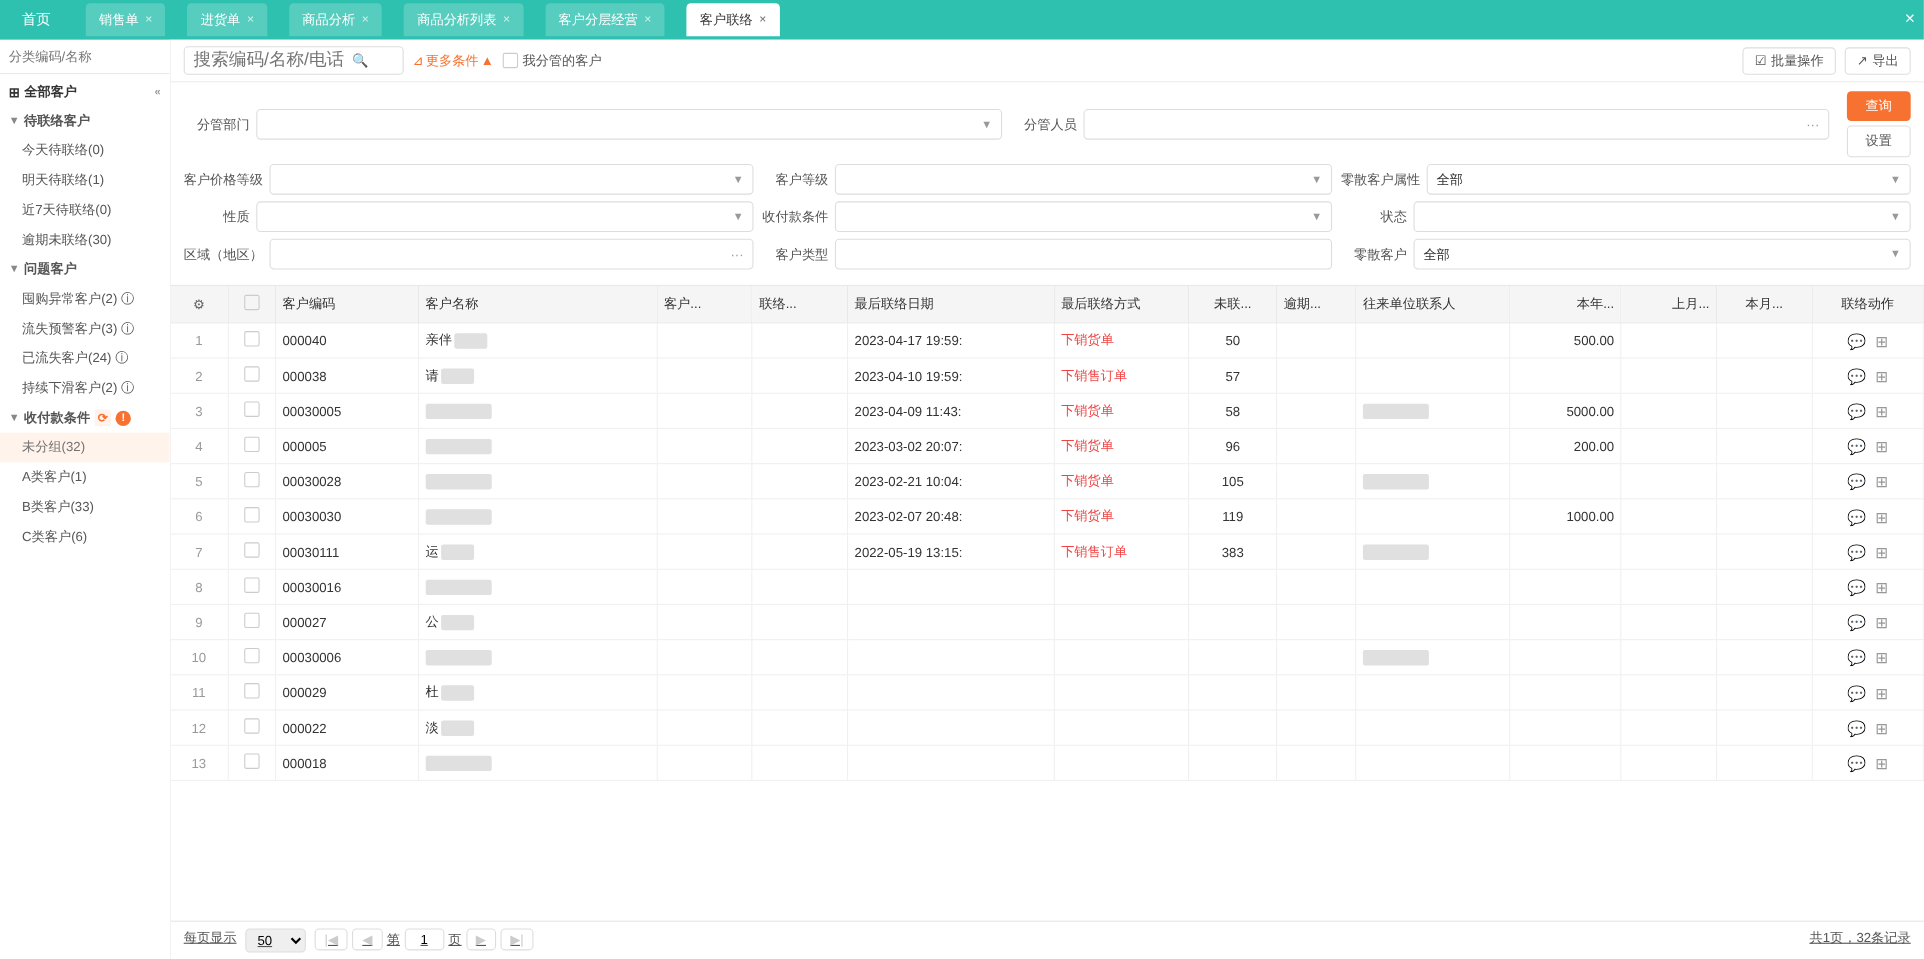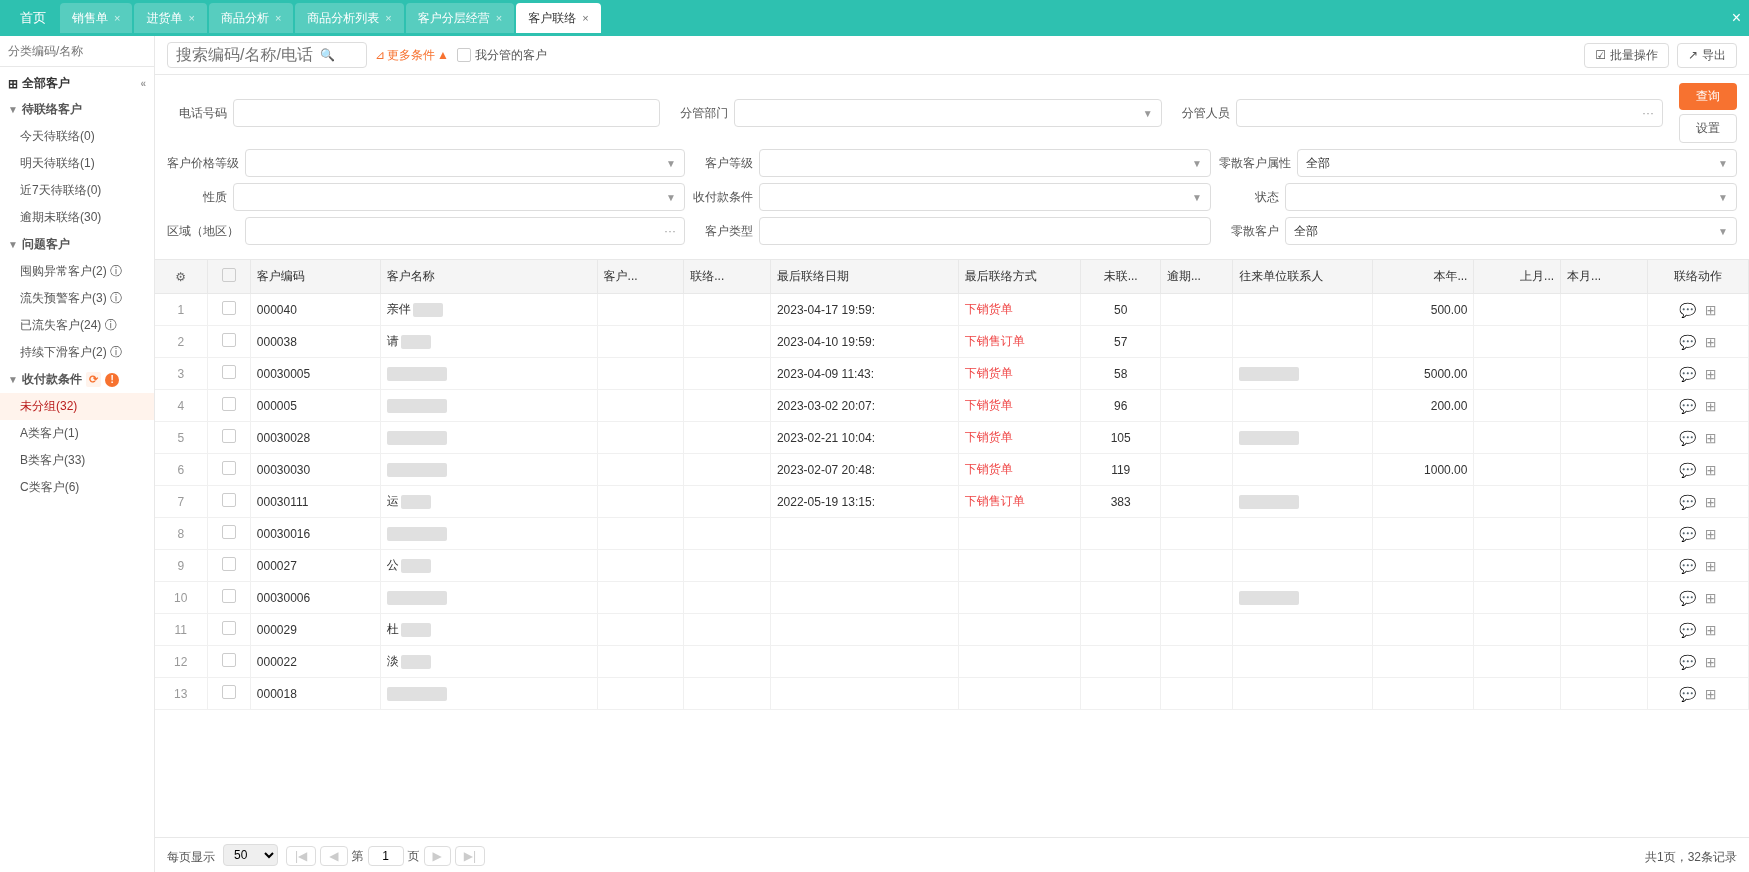--- a/index.html
+++ b/index.html
@@ -5,21 +5,21 @@
     * { box-sizing: border-box; margin: 0; padding: 0; font-family: 'Microsoft YaHei', Arial, sans-serif; font-size: 12px; }
     body { background: #f5f5f5; overflow: hidden; }
 
     
     .tab-bar {
       display: flex;
       align-items: center;
       background: #2ec1b0;
       height: 36px;
       padding: 0 8px;
-      gap: 2px;
+      gap: 20px;
     }
     .tab-item {
       display: flex;
       align-items: center;
       padding: 0 12px;
       height: 30px;
       background: rgba(255,255,255,0.2);
       color: #fff;
       border-radius: 4px 4px 0 0;
       cursor: pointer;
@@ -101,21 +101,21 @@
       color: #888;
     }
     .sidebar-item {
       padding: 5px 8px 5px 20px;
       color: #555;
       cursor: pointer;
       white-space: nowrap;
     }
     .sidebar-item.active {
       background: #fff3ec;
-      color: #b91c1c;
+      color: #737373;
     }
 
     
     .content-area {
       flex: 1;
       display: flex;
       flex-direction: column;
       overflow: hidden;
     }
 
@@ -287,36 +287,37 @@
     .col-name { width: 150px; }
     .col-type { width: 60px; }
     .col-contact { width: 60px; }
     .col-date { width: 130px; }
     .col-method { width: 80px; }
     .col-uncontact { width: 55px; text-align: center; }
     .col-overdue { width: 50px; }
     .col-partner { width: 90px; }
     .col-thisyear { width: 70px; text-align: right; }
     .col-lastmonth { width: 60px; text-align: right; }
-    .col-thismonth { width: 60px; text-align: left; }
+    .col-thismonth { width: 60px; text-align: center; }
     .col-action { width: 70px; text-align: center; }
     .link-text { color: #ef4444; cursor: pointer; text-decoration: none; }
     .settings-icon { cursor: pointer; color: #666; }
     .action-icons { display: flex; gap: 8px; align-items: center; justify-content: center; }
     .action-icon { color: #999; cursor: pointer; font-size: 14px; }
 
     
     .table-footer {
       background: #fff;
       border-top: 1px solid #e8e8e8;
       padding: 6px 12px;
       display: flex;
-      align-items: flex-end;
+      align-items: flex-start;
       gap: 8px;
       color: #555;
+      text-decoration: underline;
     }
     .page-size-select {
       border: 1px solid #ddd;
       border-radius: 4px;
       padding: 2px 6px;
       outline: none;
       font-size: 12px;
     }
     .pagination {
       display: flex;
@@ -456,24 +457,20 @@
         <div class="export-btn">
           <span>↗</span>
           <span>导出</span>
         </div>
       </div>
     </div>
 
     <div class="advanced-filter">
       <div class="filter-row">
         <div class="filter-field">
-          <span class="filter-label">电话号码</span>
-          <div class="filter-input"></div>
-        </div>
-        <div class="filter-field">
           <span class="filter-label">分管部门</span>
           <div class="filter-input">
             <span></span>
               <span class="arrow-down">▼</span>
           </div>
         </div>
         <div class="filter-field">
           <span class="filter-label">分管人员</span>
           <div class="filter-input">
             <span></span>

